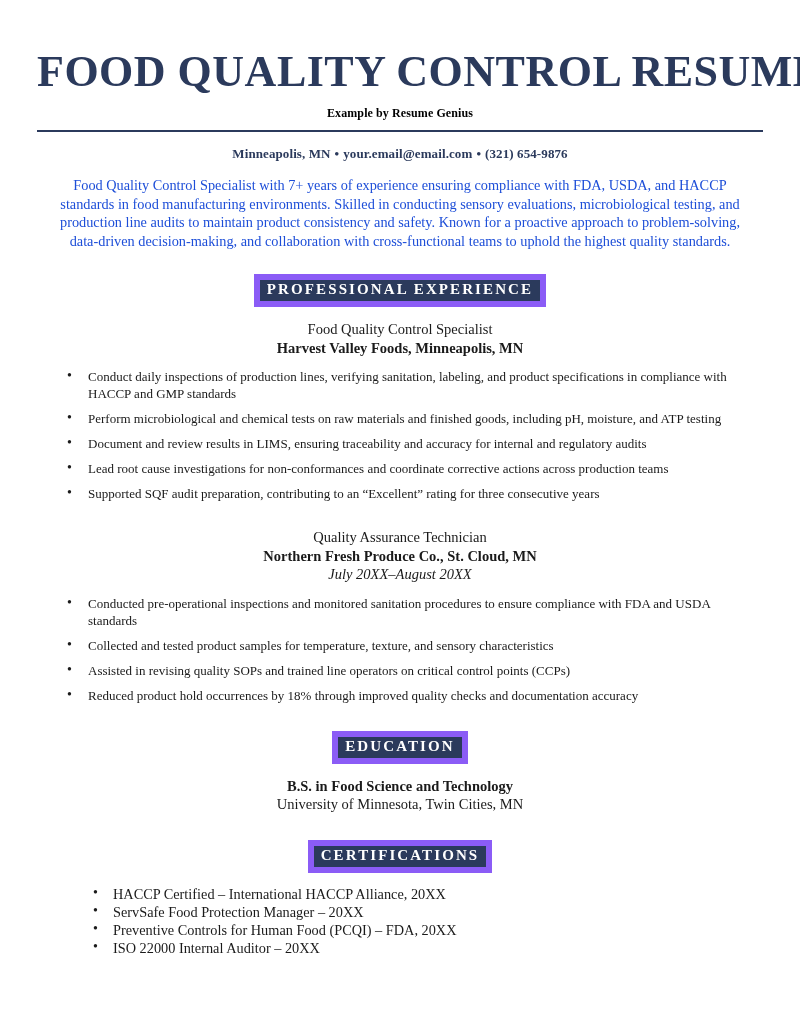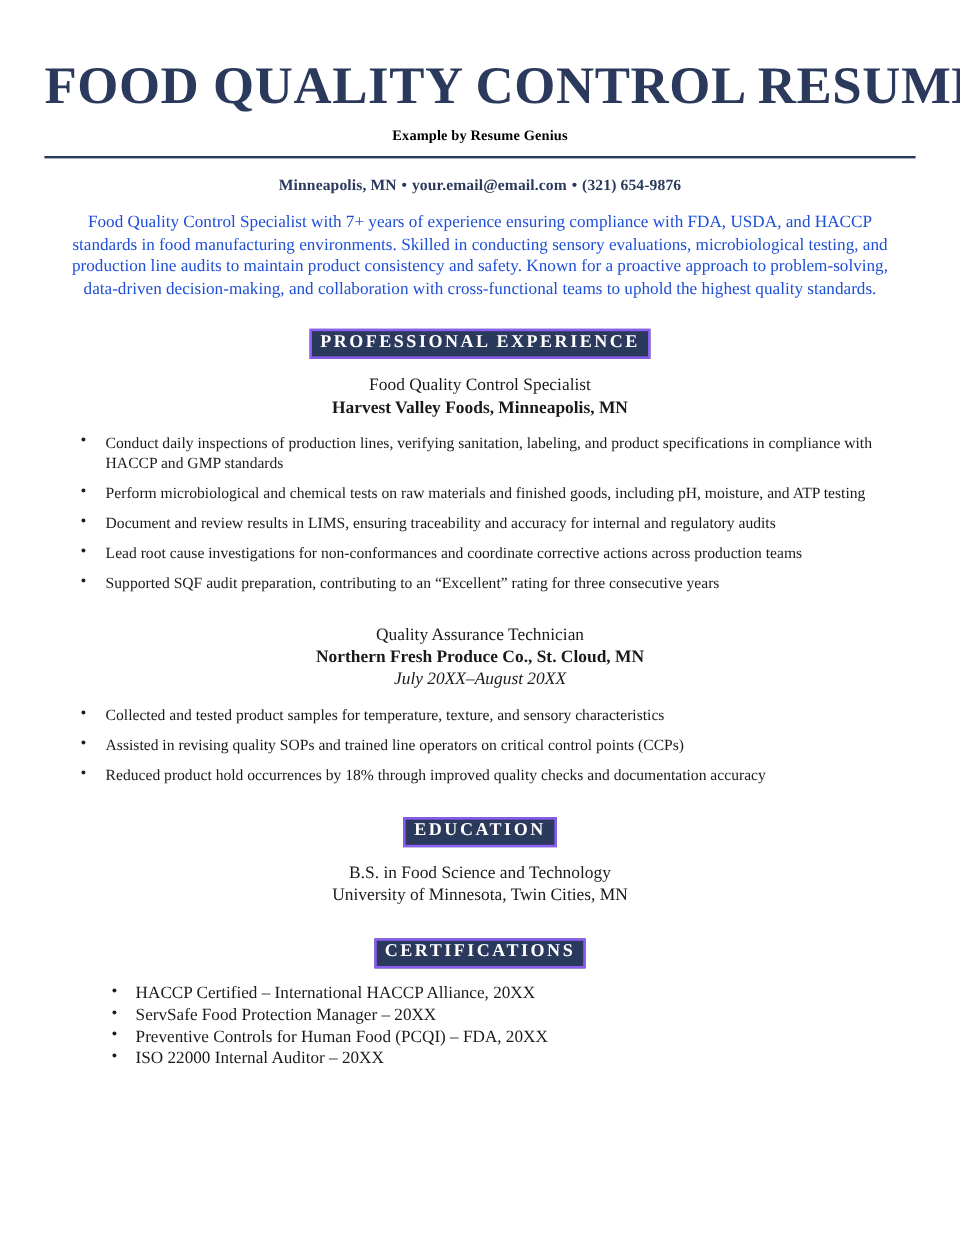--- a/index.html
+++ b/index.html
@@ -76,21 +76,21 @@
   }
   .section-head {
     display: inline-block;
     background: #2b3a5c;
     color: #ffffff;
     font-size: 15px;
     font-weight: bold;
     letter-spacing: 2.1px;
     padding: 2px 7px 3px 7px;
     line-height: 1.05;
-    border: 2px solid #8b5cf6;
+    border: 6px solid #8b5cf6;
   }
   .sec-experience { margin-top: 24px; }
   .sec-education  { margin-top: 27px; }
   .sec-certs      { margin-top: 26px; }
 
   
   .entry {
     text-align: center;
     margin-top: 13px;
     line-height: 1.28;
@@ -107,21 +107,21 @@
     font-weight: bold;
     color: #1a1a1a;
   }
   .entry-dates {
     font-size: 14.5px;
     font-style: italic;
     color: #1a1a1a;
   }
   .edu-degree {
     font-size: 14.5px;
-    font-weight: normal;
+    font-weight: bold;
     text-align: center;
   }
   .edu-school {
     font-size: 14.5px;
     font-weight: normal;
   }
   .edu-date {
     font-size: 14.5px;
     font-style: italic;
   }
@@ -201,20 +201,21 @@
     <li>Supported SQF audit preparation, contributing to an “Excellent” rating for three consecutive years</li>
   </ul>
 
   <div class="entry second-job">
     <div class="entry-title">Quality Assurance Technician</div>
     <div class="entry-org">Northern Fresh Produce Co., St. Cloud, MN</div>
     <div class="entry-dates">July 20XX–August 20XX</div>
   </div>
 
   <ul class="bullets">
+    <li>Conducted pre-operational inspections and monitored sanitation procedures to ensure compliance with FDA and USDA standards</li>
     <li>Collected and tested product samples for temperature, texture, and sensory characteristics</li>
     <li>Assisted in revising quality SOPs and trained line operators on critical control points (CCPs)</li>
     <li>Reduced product hold occurrences by 18% through improved quality checks and documentation accuracy</li>
   </ul>
 
   <div class="section-head-wrap sec-education">
     <span class="section-head">EDUCATION</span>
   </div>
 
   <div class="entry">

